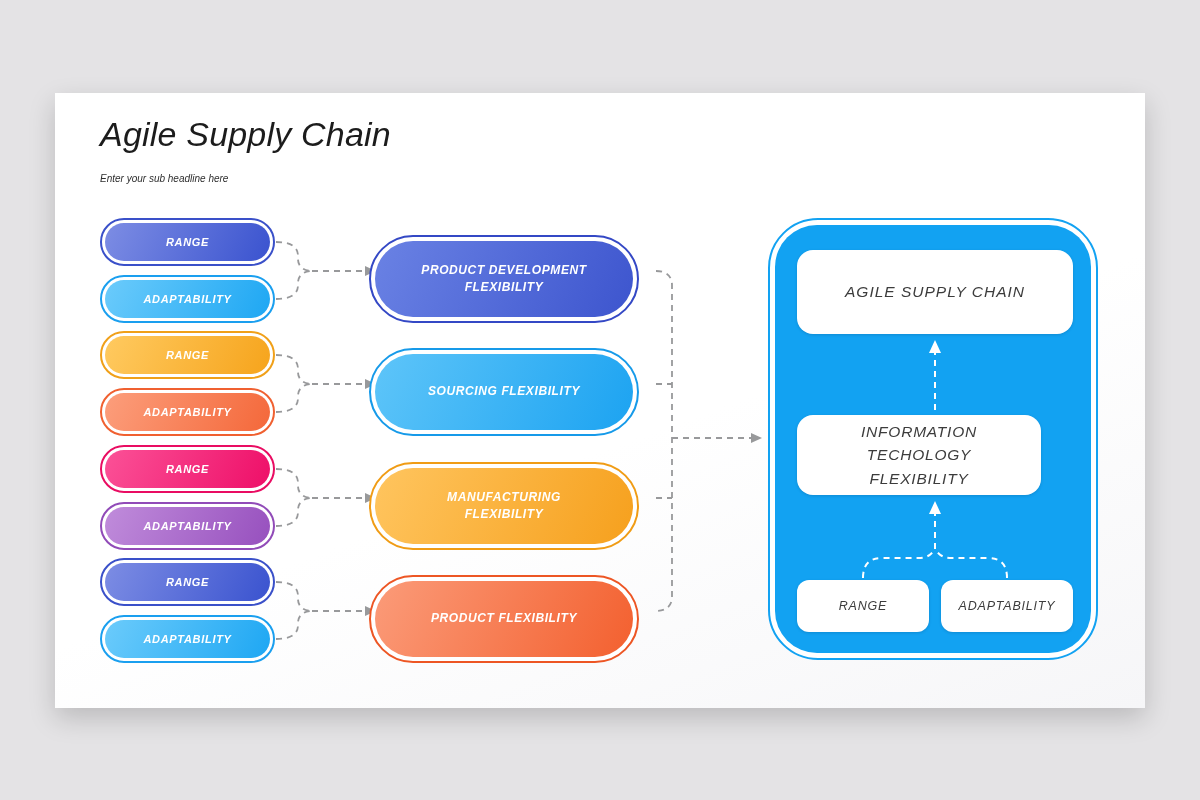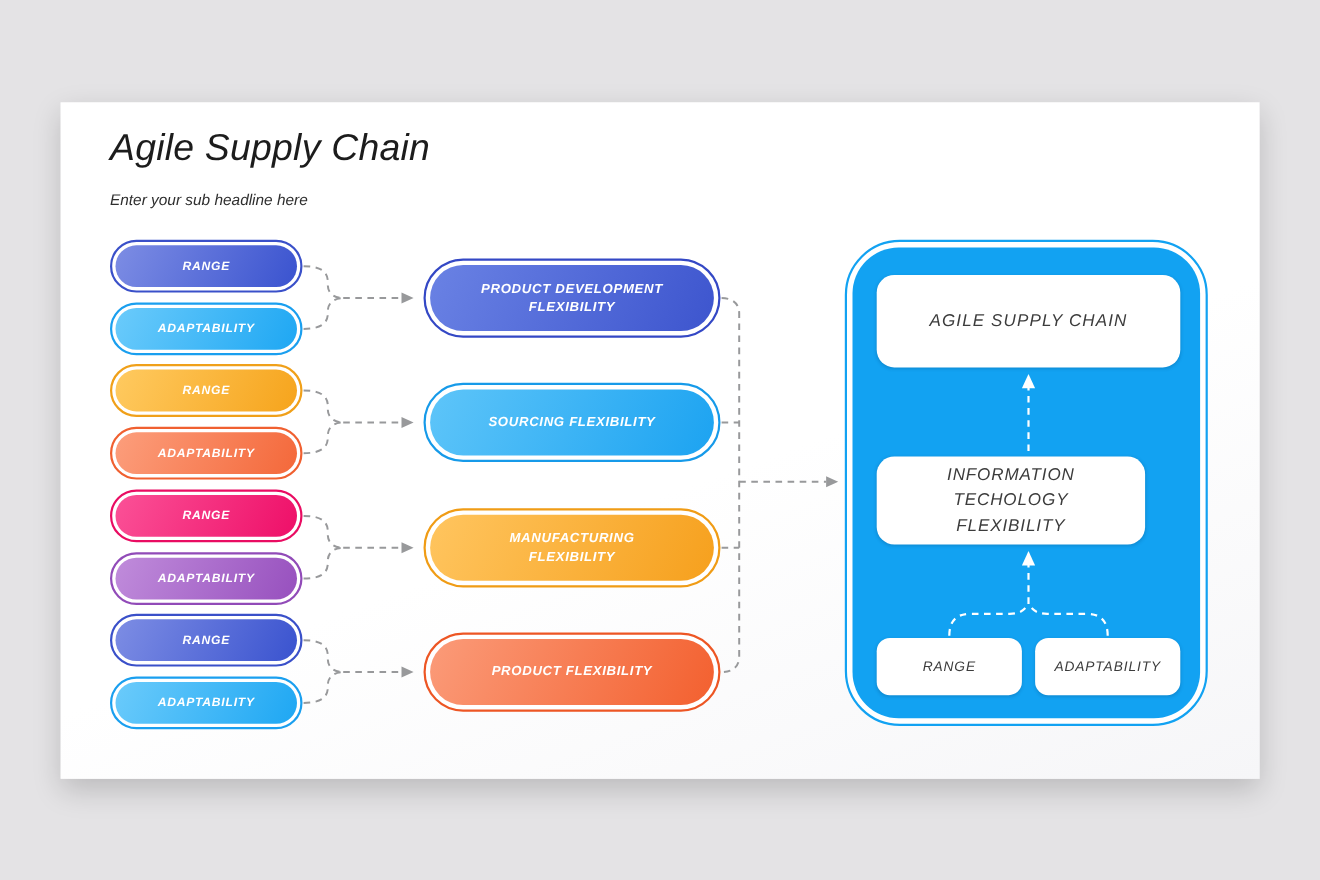--- a/index.html
+++ b/index.html
@@ -14,41 +14,41 @@
     position:absolute;left:55px;top:93px;width:1090px;height:615px;
     background:linear-gradient(160deg,#ffffff 55%,#f6f6f8 100%);
     box-shadow:0 10px 25px rgba(0,0,0,0.18);
   }
   .title{
     position:absolute;left:45px;top:22px;margin:0;
     font-size:34px;font-weight:500;color:#1c1c1c;letter-spacing:.2px;
   }
   .subtitle{
     position:absolute;left:45px;top:80px;
-    font-size:14px;color:#2e2e2e;text-align:right;
+    font-size:10px;color:#2e2e2e;text-align:right;
   }
   
   .pill{
     position:absolute;left:45px;width:175px;height:48px;
     background:#fff;border:2px solid var(--bc);border-radius:999px;
     padding:3px;box-sizing:border-box;
   }
   .pill-inner{
     width:100%;height:100%;border-radius:999px;
     background:linear-gradient(115deg,var(--g1),var(--g2));
     display:flex;align-items:center;justify-content:center;
   }
   .pill-label{
     color:#fff;font-size:11px;font-weight:700;letter-spacing:.7px;
   }
   .p0{top:125px}.p1{top:182px}.p2{top:238px}.p3{top:295px}
   .p4{top:352px}.p5{top:409px}.p6{top:465px}.p7{top:522px}
   
   .fbox{
-    position:absolute;left:330px;width:270px;height:72px;
+    position:absolute;left:314px;width:270px;height:88px;
     background:#fff;border:2px solid var(--bc);border-radius:999px;
     padding:4px;box-sizing:border-box;
   }
   .fbox-inner{
     width:100%;height:100%;border-radius:999px;
     background:linear-gradient(115deg,var(--g1),var(--g2));
     display:flex;align-items:center;justify-content:center;text-align:center;
     padding:0 44px;box-sizing:border-box;
   }
   .fbox-label{

